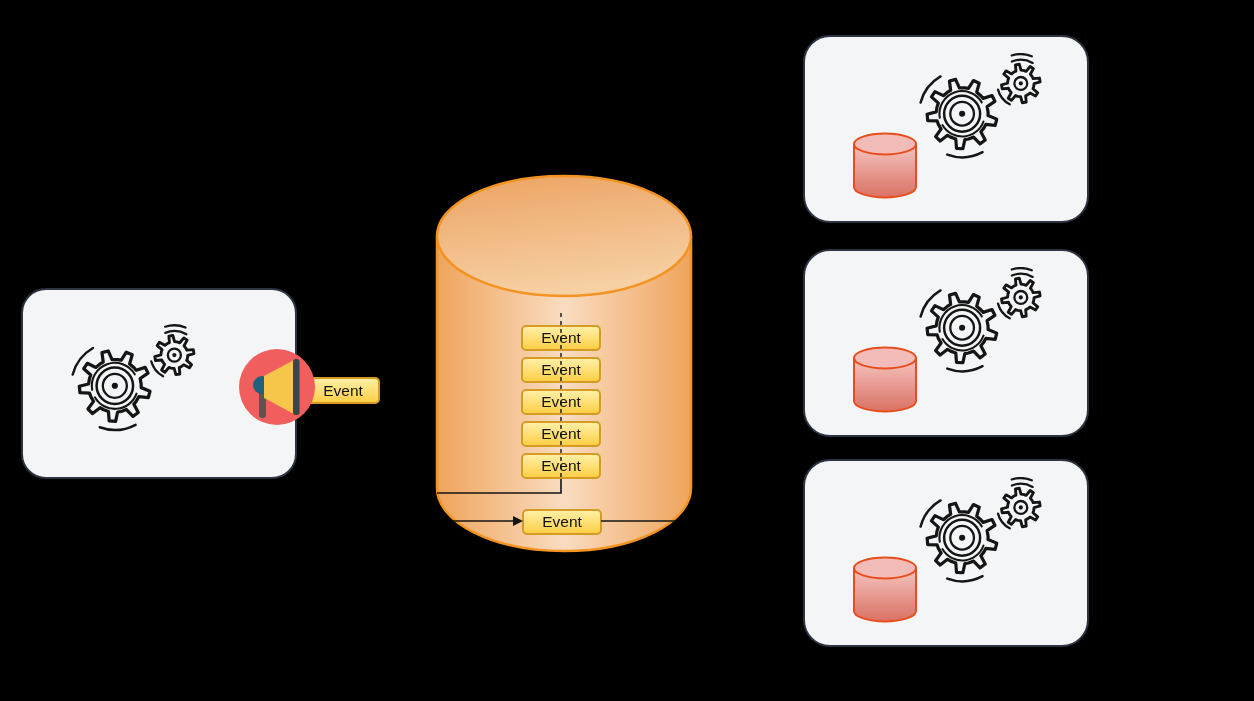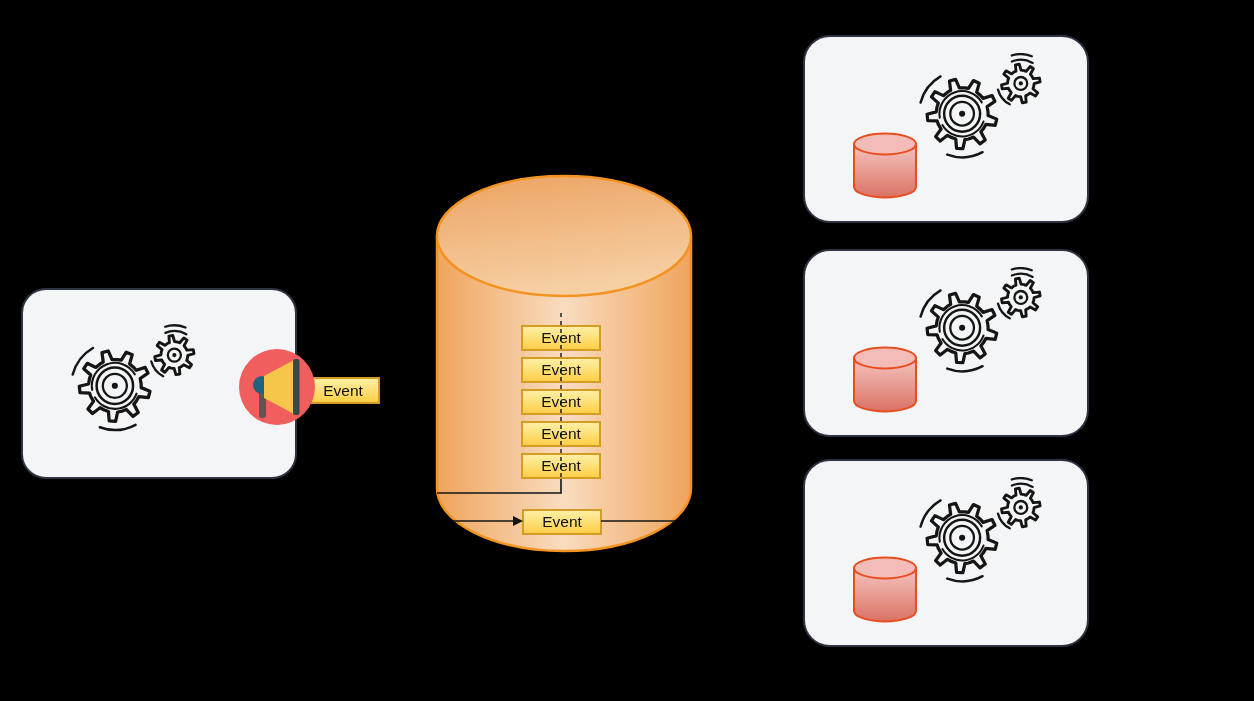--- a/index.html
+++ b/index.html
@@ -11,21 +11,21 @@
   #consumer-card-1{top:35px;}
   #consumer-card-2{top:249px;}
   #consumer-card-3{top:459px;}
   .gears-svg{position:absolute;}
   #producer-card .gears-svg{left:40px;top:34px;width:144px;height:114px;}
   .consumer-card .gears-svg{left:106px;top:16px;width:142px;height:112px;}
   .db-svg{position:absolute;left:47px;top:95px;width:66px;height:68px;}
   #store-svg{position:absolute;left:435px;top:174px;width:258px;height:380px;z-index:1;}
   .event-chip{position:absolute;width:76px;height:22px;z-index:2;
       background:linear-gradient(#ffefa4,#fccf48);
-      border:2px solid #d59c25;border-radius:0;
+      border:2px solid #d59c25;border-radius:5px;
       display:flex;align-items:center;justify-content:center;
       font-size:15.5px;color:#111;}
   #event-badge{left:306px;top:377px;width:70px;height:23px;z-index:5;}
   #stored-chip-0{left:521px;top:325px;}
   #stored-chip-1{left:521px;top:357px;}
   #stored-chip-2{left:521px;top:389px;}
   #stored-chip-3{left:521px;top:421px;}
   #stored-chip-4{left:521px;top:453px;}
   #outgoing-chip{left:522px;top:509px;}
   #megaphone{position:absolute;left:237px;top:347px;width:80px;height:80px;z-index:6;}

